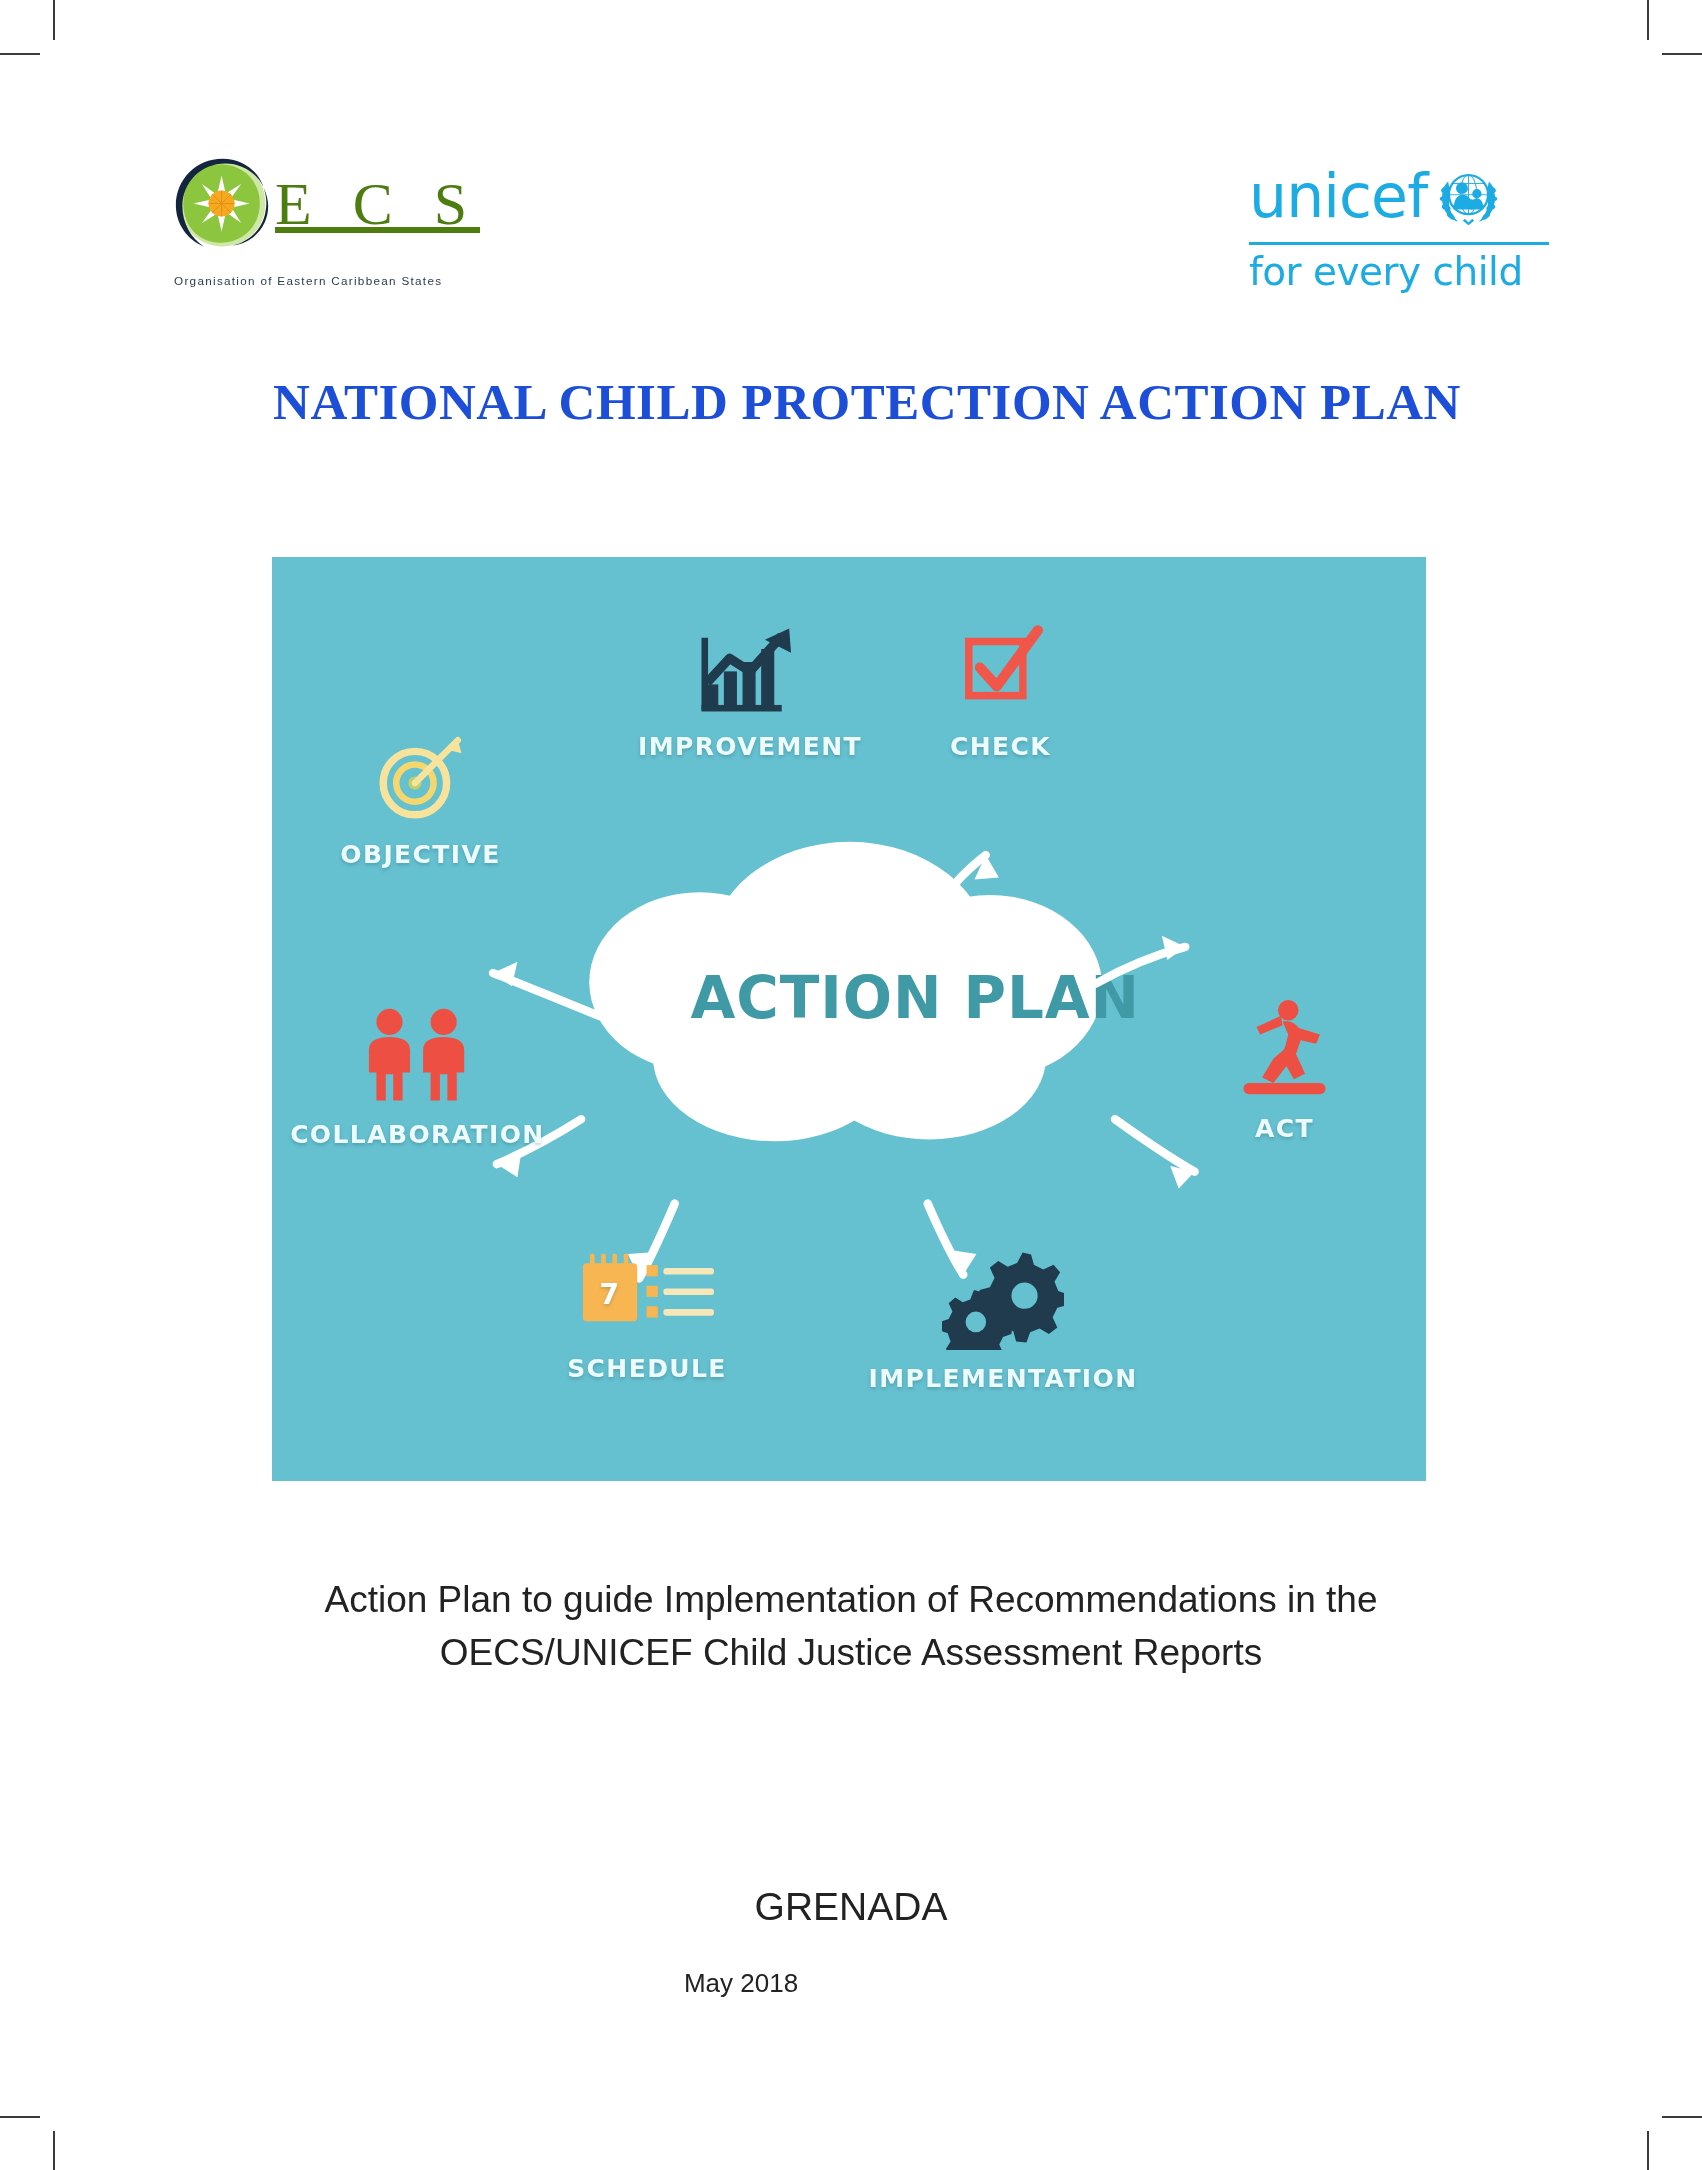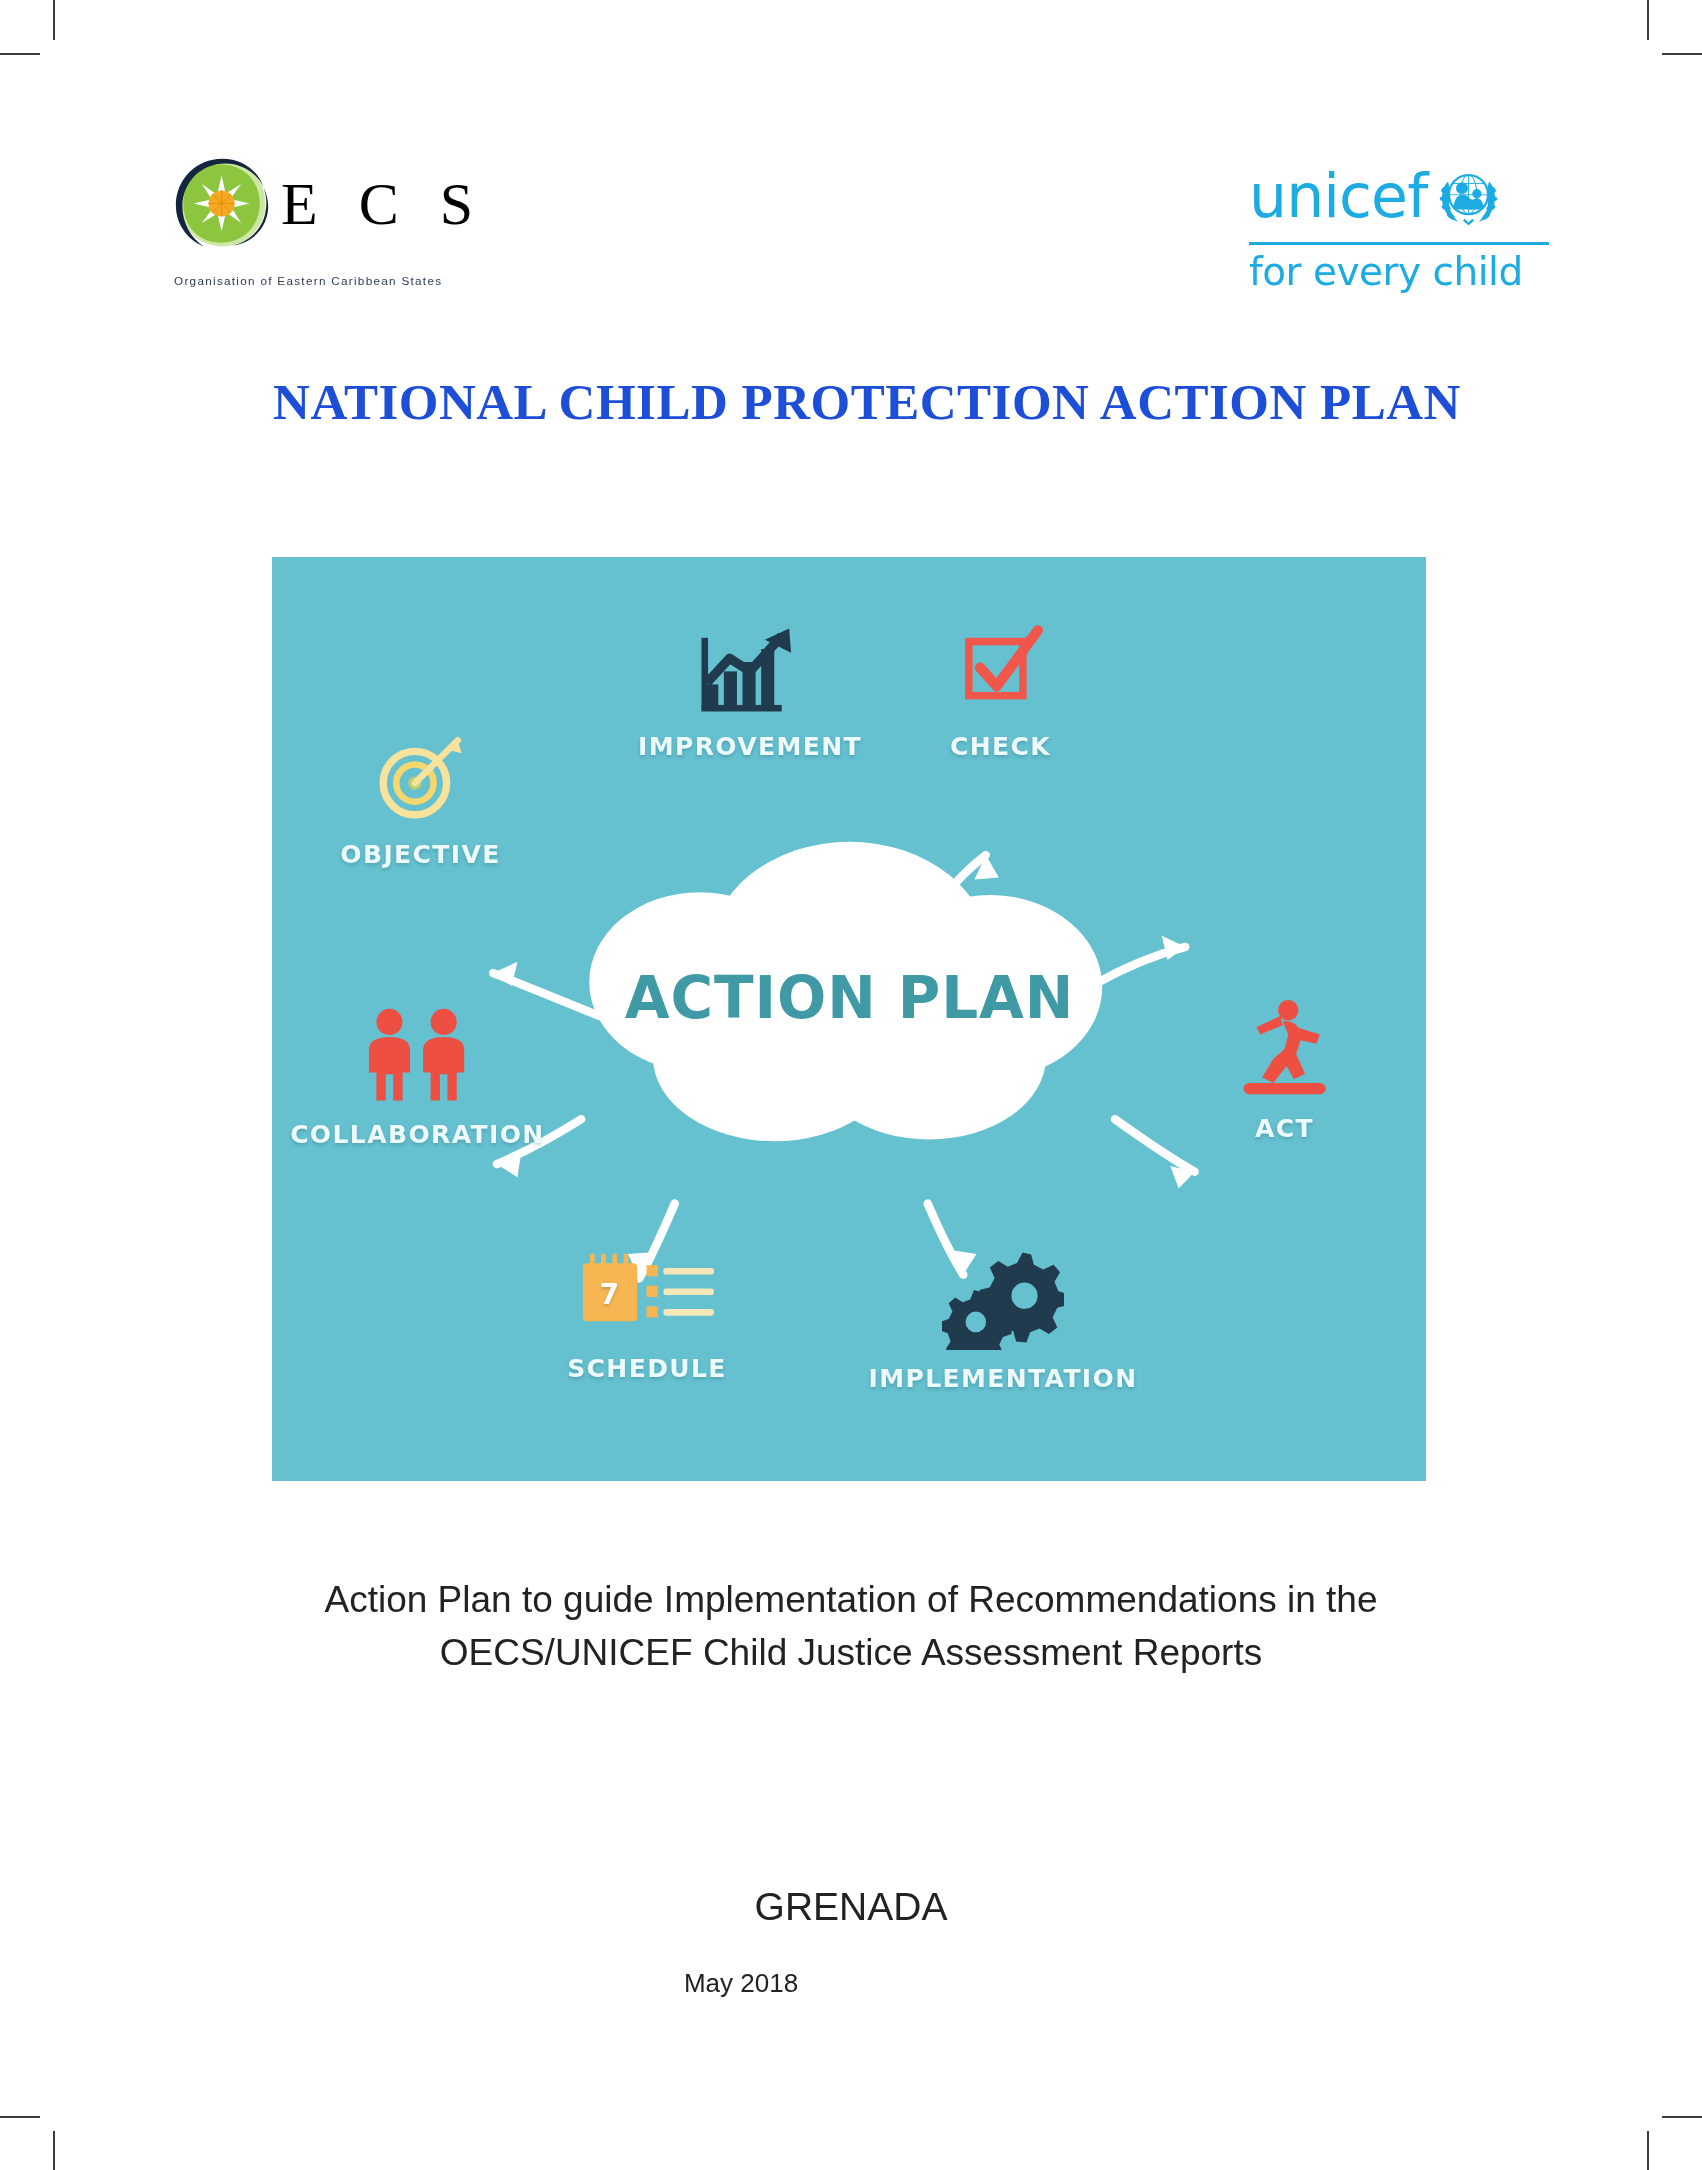--- a/index.html
+++ b/index.html
@@ -60,24 +60,25 @@
   .oecs-mark {
     position: relative;
     width: 97px;
     height: 97px;
     flex: none;
   }
   .oecs-letters {
     font-family: "Liberation Serif", serif;
     font-size: 60px;
     letter-spacing: 13px;
-    color: #000000;
-    margin-left: 10px;
+    color: #4d7c0f;
+    margin-left: 4px;
     line-height: 1;
     white-space: nowrap;
+    text-decoration: underline;
   }
   .oecs-tagline {
     font-family: "Liberation Sans", sans-serif;
     font-size: 11.7px;
     letter-spacing: 1.3px;
     color: #2c3a52;
     margin-top: 15px;
     white-space: nowrap;
   }
 
@@ -166,21 +167,21 @@
     left: 287px;
     top: 266px;
     width: 581px;
     height: 337px;
   }
   .cloud-text {
     position: absolute;
     left: 0;
     top: 141px;
     width: 581px;
-    text-align: center;
+    text-align: right;
     font-family: "DejaVu Sans", sans-serif;
     font-weight: bold;
     font-size: 58px;
     letter-spacing: 0.9px;
     color: #3f9aa6;
   }
 
   
   .subtitle {
     position: absolute;

